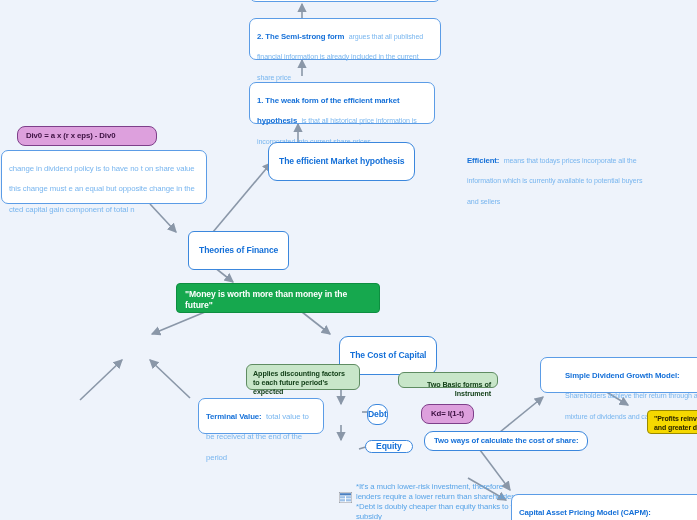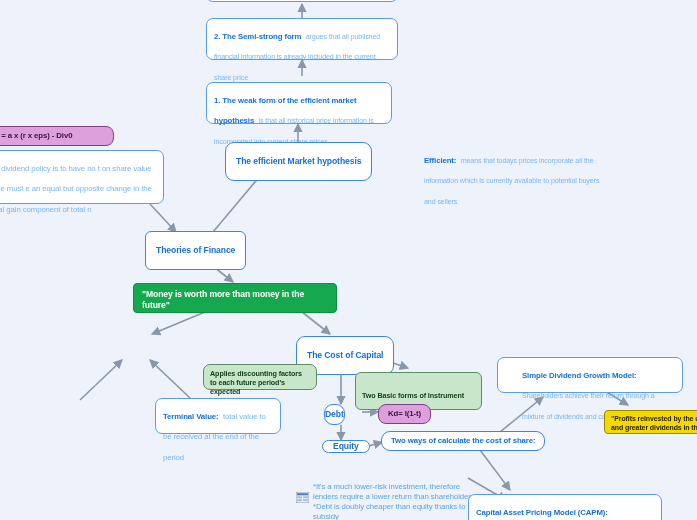--- a/index.html
+++ b/index.html
@@ -29,20 +29,21 @@
   }
   .node {
     position: absolute;
     box-sizing: border-box;
     border-radius: 7px;
     border: 1px solid #4a90e2;
     background: #ffffff;
     padding: 5px 7px;
     line-height: 1.28;
     letter-spacing: -0.1px;
+    margin-left: 43px;
   }
 
   
   .n-blue { border-color: #5b9ce6; background: #ffffff; }
   .n-blue .hd { color: #1570d8; font-weight: bold; }
   .n-blue .bd { color: #79b6ef; }
 
   
   .n-title {
     border: 1px solid #3b87dd;
@@ -208,25 +209,25 @@
 
   <div class="node n-green fs-9" style="left:133px; top:283px; width:204px; height:30px; padding:5px 8px;">
     <span>"Money is worth more than money in the future"</span>
   </div>
 
 
   <div class="node n-title fs-9" style="left:296px; top:336px;">
     <span>The Cost of Capital</span>
   </div>
 
-  <div class="node n-lgreen" style="left:203px; top:364px; width:114px; height:26px; padding:4px 6px;border-radius:7px;">
+  <div class="node n-lgreen" style="left:203px; top:364px; width:114px; height:26px; padding:4px 6px;">
     <span>Applies discounting factors to each future period's expected</span>
   </div>
 
-  <div class="node n-lgreen" style="left:355px; top:372px; width:127px; height:16px; padding:18px 6px; text-align:left;">
+  <div class="node n-lgreen" style="left:355px; top:372px; width:100px; height:16px; padding:7px 6px; text-align:right;">
     <span>Two Basic forms of Instrument</span>
   </div>
 
   <div class="node n-blue" style="left:497px; top:357px; width:186px; height:36px;padding-left:24px;">
     <span class="hd fs-8">Simple Dividend Growth Model:</span>
     <span class="bd fs-7">Shareholders achieve their return through a mixture of dividends and capital gain</span>
   </div>
 
 
   <div class="node n-blue" style="left:155px; top:398px; width:126px; height:36px;">

